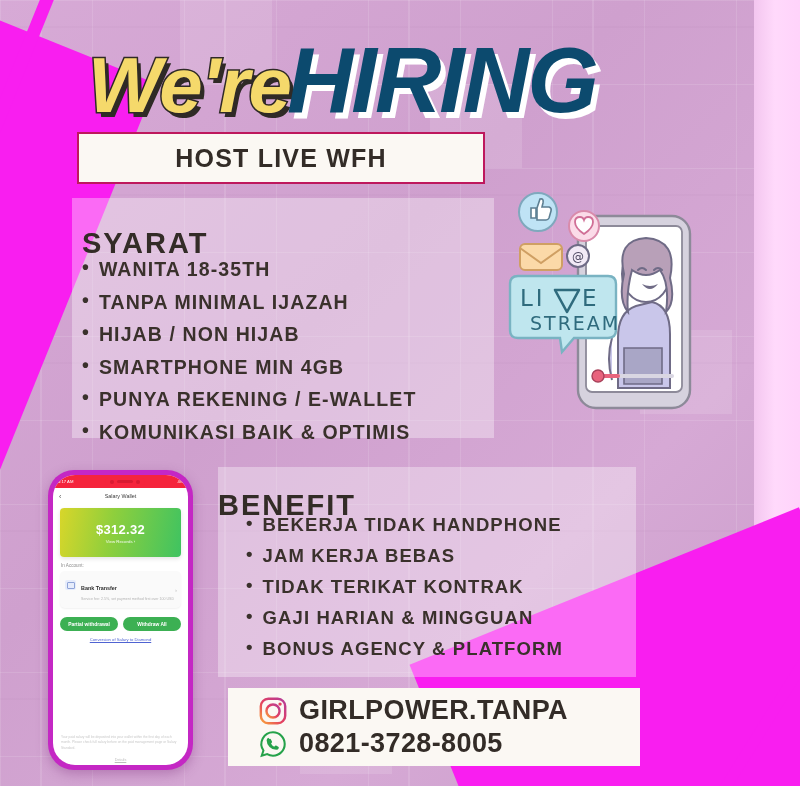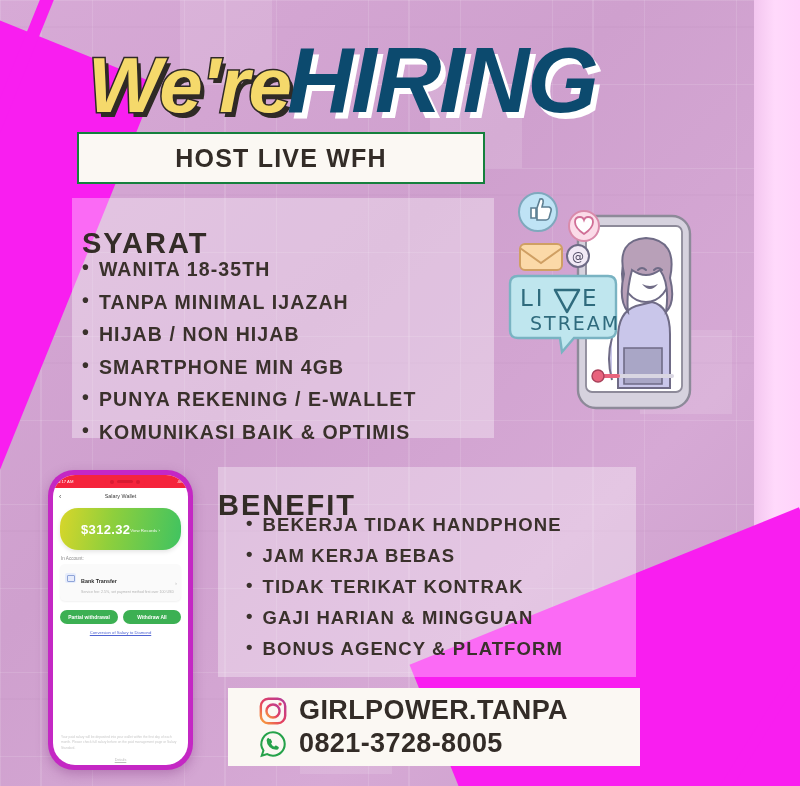--- a/index.html
+++ b/index.html
@@ -51,21 +51,21 @@
     text-shadow:4px 5px 0 #2f2a26;
     line-height:1;}
   .h-hiring{
     font-size:92px;font-weight:bold;font-style:italic;letter-spacing:-2px;
     color:#0c4a6e;
     text-shadow:5px 6px 0 #ffffff;
     line-height:1;margin-left:-4px;}
 
   
   .job-banner{position:absolute;left:77px;top:132px;width:404px;height:48px;
-    background:#fbf8f3;border:2px solid #15803d;
+    background:#fbf8f3;border:2px solid #be185d;
     display:flex;align-items:center;justify-content:center;}
   .job-banner span{font-size:25px;font-weight:bold;color:#332c27;letter-spacing:1.2px;}
 
   
   .panel{position:absolute;background:rgba(255,255,255,.34);}
   .panel-syarat{left:72px;top:198px;width:422px;height:240px;}
   .panel-benefit{left:218px;top:467px;width:418px;height:210px;}
 
   .sec-title{position:absolute;font-weight:bold;color:#332c27;letter-spacing:2px;margin-top:11px;}
   .syarat-title{left:82px;top:216px;font-size:29px;}
@@ -94,23 +94,23 @@
   .ph-status{height:13px;background:#f5243c;display:flex;align-items:center;
     justify-content:space-between;padding:0 5px;color:#fff;font-size:4.2px;}
   .ph-notch{width:40px;height:7px;background:#f5243c;border-radius:4px;
     display:flex;align-items:center;justify-content:center;gap:3px;}
   .ph-notch i{display:block;width:4px;height:4px;background:#d91b32;border-radius:50%;}
   .ph-notch b{display:block;width:16px;height:3px;background:#d91b32;border-radius:2px;}
   .ph-nav{height:16px;display:flex;align-items:center;position:relative;}
   .ph-back{position:absolute;left:6px;font-size:7px;color:#555;}
   .ph-title{width:100%;text-align:center;font-size:5.4px;color:#3d3d3d;}
   .ph-body{padding:4px 7px;}
-  .bal-card{height:42px;border-radius:18px;
+  .bal-card{height:49px;border-radius:4px;
     background:linear-gradient(100deg,#d8d62a 0%,#8fcf3c 42%,#3fc361 100%);
-    display:flex;flex-direction:row;align-items:center;justify-content:center;
+    display:flex;flex-direction:column;align-items:center;justify-content:center;
     color:#fff;box-shadow:0 2px 4px rgba(0,0,0,.1);}
   .bal-amt{font-size:13px;font-weight:bold;letter-spacing:.3px;}
   .bal-sub{font-size:4.4px;opacity:.92;margin-top:2px;}
   .acct-label{font-size:4.6px;color:#8a8a8a;margin:6px 0 3px 1px;}
   .acct-card{background:#fafafa;border-radius:5px;padding:5px 5px 6px 5px;
     display:flex;gap:5px;position:relative;box-shadow:0 1px 2px rgba(0,0,0,.06);}
   .acct-ico{width:11px;height:10px;background:#e6ecfb;border-radius:2px;flex:0 0 auto;
     display:flex;align-items:center;justify-content:center;margin-top:4px;}
   .acct-ico i{display:block;width:6px;height:5px;border:1px solid #8fa4d8;border-radius:1px;}
   .acct-txt{flex:1;}

